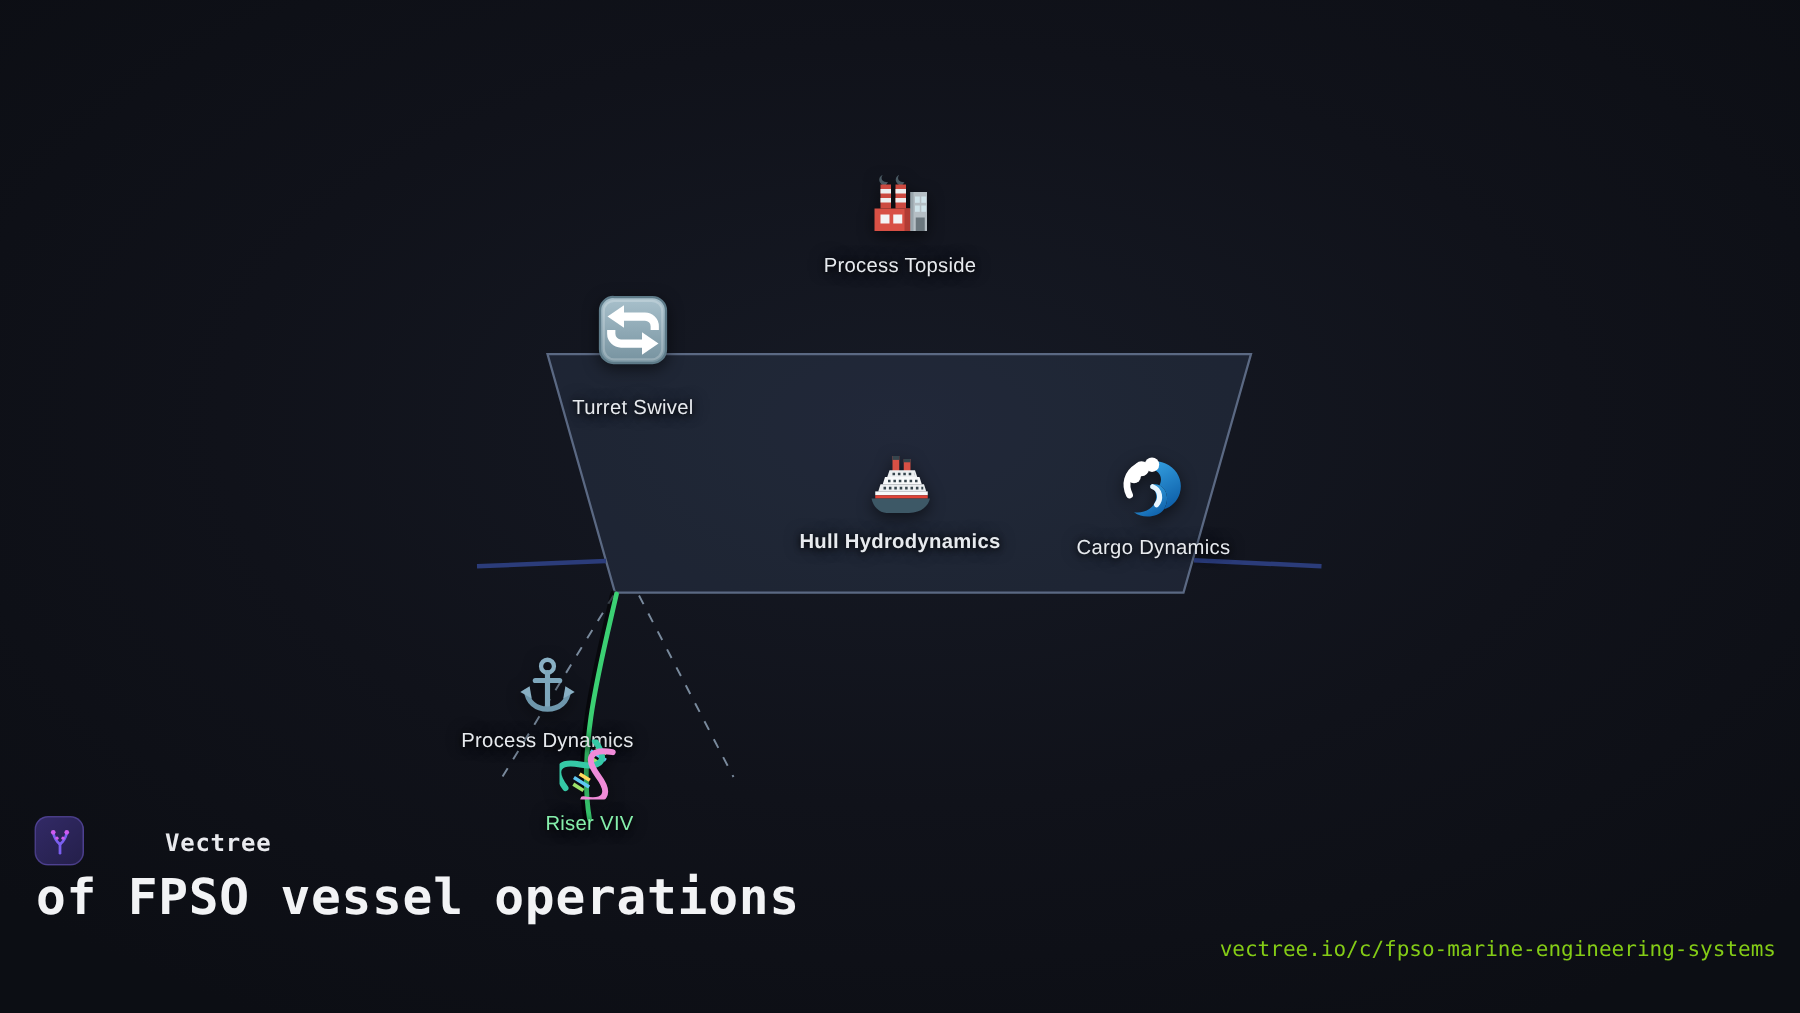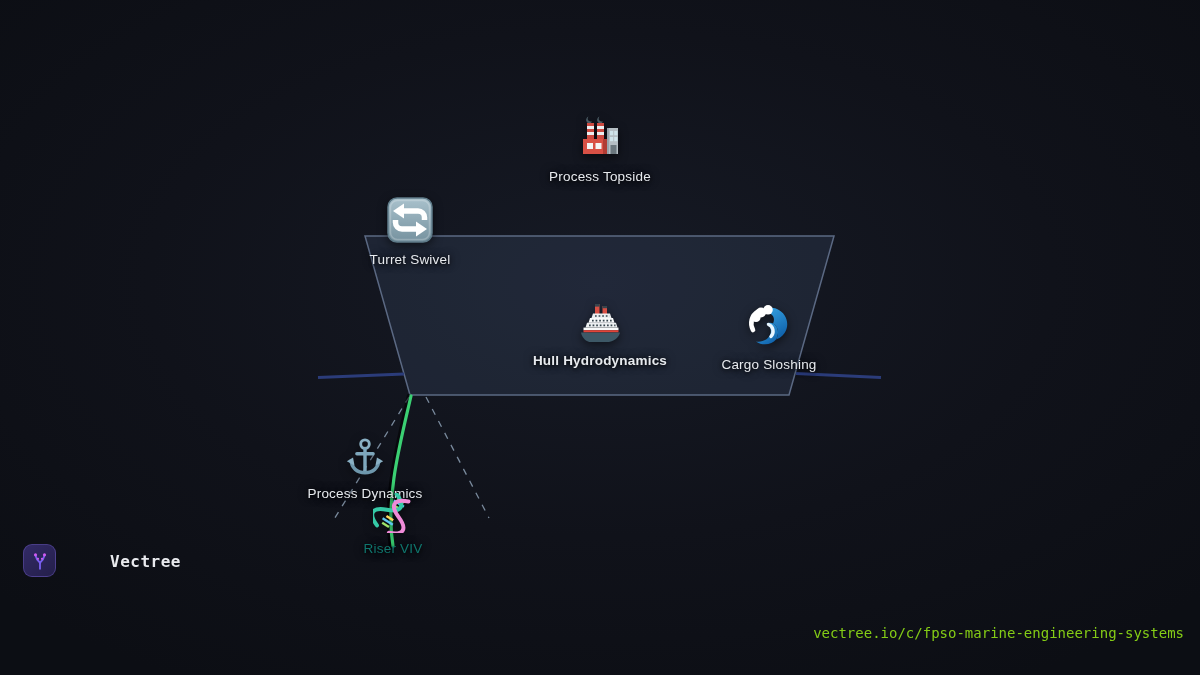--- a/index.html
+++ b/index.html
@@ -12,21 +12,21 @@
   .node{
     position:absolute;width:200px;display:flex;flex-direction:column;
     align-items:center;z-index:5;cursor:default;text-align:right;
   }
   .node .icon{display:block;line-height:0;filter:drop-shadow(0 3px 5px rgba(0,0,0,.55));}
   .node .label{
     margin-top:8px;font-size:13.5px;color:#e7eaee;letter-spacing:.2px;
     text-shadow:0 1px 4px rgba(0,0,0,.9), 0 0 10px rgba(0,0,0,.6);
     white-space:nowrap;
   }
-  .node.muted .label{color:#0f766e;}
+  .node.muted .label{color:#86efac;}
   .footer-logo{
     position:absolute;left:23px;top:544px;width:31px;height:31px;border-radius:9px;
     background:linear-gradient(140deg,#322a66 0%,#241f4a 100%);
     border:1px solid rgba(134,112,236,.35);
     display:flex;align-items:center;justify-content:center;z-index:6;
   }
   .brand-name{
     position:absolute;left:66px;top:552px;z-index:6;
     font-family:"DejaVu Sans Mono",monospace;font-weight:bold;
     font-size:16px;color:#e9eaee;letter-spacing:.5px;margin-left:44px;
@@ -76,21 +76,21 @@
       <rect x="33" y="16" width="3.2" height="4.2" fill="#cfe3ea"></rect>
       <rect x="37.2" y="16" width="3.2" height="4.2" fill="#cfe3ea"></rect>
       <rect x="33" y="22" width="3.2" height="4.2" fill="#cfe3ea"></rect>
       <rect x="37.2" y="22" width="3.2" height="4.2" fill="#cfe3ea"></rect>
       <rect x="33.5" y="30" width="6" height="9" fill="#6b777e"></rect>
     </svg>
   </span>
   <span class="label">Process Topside</span>
 </div>
 
-<div class="node" style="left:310px;top:196px;">
+<div class="node" style="left:322px;top:196px;gap:12px;">
   <span class="icon">
     <svg width="48" height="48" viewBox="0 0 48 48">
       <defs>
         <linearGradient id="swgrad" x1="0" y1="0" x2="0" y2="1">
           <stop offset="0" stop-color="#a9c1cc"></stop>
             <stop offset="1" stop-color="#76929f"></stop>
         </linearGradient>
       </defs>
       <rect x="2" y="2" width="44" height="44" rx="9" fill="url(#swgrad)" stroke="#5d7a88" stroke-width="1.5"></rect>
       <rect x="4.5" y="4.5" width="39" height="39" rx="7" fill="none" stroke="rgba(255,255,255,0.22)" stroke-width="1.5"></rect>
@@ -135,21 +135,21 @@
       </defs>
       <path d="M7,15 C11,6 22,2 31,6 C39,9.5 43,18 40.5,26 C39,31 35,35 30,36.5 C33.5,30.5 32.5,23.5 27,20.5 C29.5,15.5 27,10.5 21.5,10 C16.5,9.6 11,12 7,15 Z" fill="url(#wavegrad)"></path>
       <path d="M27,20.5 C32.5,23.5 33.5,30.5 30,36.5 C26,42 16,43 10,38.5 C17,39.5 23,36 24.5,30.5 C25.6,26.5 24,22.5 20.5,20.8 C22.5,19.6 25,19.6 27,20.5 Z" fill="url(#wavegrad)"></path>
       <circle cx="10" cy="14.5" r="4.6" fill="#ffffff"></circle>
       <circle cx="15" cy="9.5" r="5" fill="#ffffff"></circle>
       <circle cx="22" cy="6.8" r="4.8" fill="#ffffff"></circle>
       <path d="M7,27 C3.5,20 5.5,12.5 12,8.5" stroke="#ffffff" stroke-width="4.6" fill="none" stroke-linecap="round"></path>
       <path d="M22.5,21.5 C27.5,23.5 28.5,29.5 25,33.5" stroke="#e8f6ff" stroke-width="3.4" fill="none" stroke-linecap="round"></path>
     </svg>
   </span>
-  <span class="label">Cargo Sloshing</span>
+  <span class="label">Cargo Dynamics</span>
 </div>
 
 <div class="node" style="left:265px;top:436px;">
   <span class="icon">
     <svg width="42" height="42" viewBox="0 0 44 44">
       <circle cx="22" cy="8.5" r="4.5" fill="none" stroke="#89b0c4" stroke-width="3"></circle>
       <line x1="22" y1="13" x2="22" y2="36" stroke="#7ea7bc" stroke-width="3.6" stroke-linecap="round"></line>
       <line x1="13.5" y1="18.5" x2="30.5" y2="18.5" stroke="#7ea7bc" stroke-width="3.6" stroke-linecap="round"></line>
       <path d="M7.5,25 C7.5,33.5 14,38.5 22,38.5 C30,38.5 36.5,33.5 36.5,25" fill="none" stroke="#6e97ac" stroke-width="3.6"></path>
       <polygon points="9.5,22.5 3,26.5 11,31" fill="#89b0c4"></polygon>
@@ -184,15 +184,16 @@
     <path d="M12,14 C14.5,12 16,9.5 16.7,6.5" stroke="#7a5ff0" stroke-width="2" fill="none" stroke-linecap="round"></path>
     <circle cx="7.1" cy="5.3" r="1.7" fill="#cf5bf2"></circle>
     <circle cx="16.9" cy="5.3" r="1.7" fill="#cf5bf2"></circle>
     <circle cx="9.8" cy="9.6" r="1.2" fill="#cf5bf2"></circle>
     <circle cx="14.2" cy="9.6" r="1.2" fill="#cf5bf2"></circle>
   </svg>
 </div>
 <div class="brand-name">Vectree</div>
 
 <div class="poster-title">
+  <div>of FPSO vessel operations</div>
 </div>
 
 <div class="watermark">vectree.io/c/fpso-marine-engineering-systems</div>
 
 </body></html>

